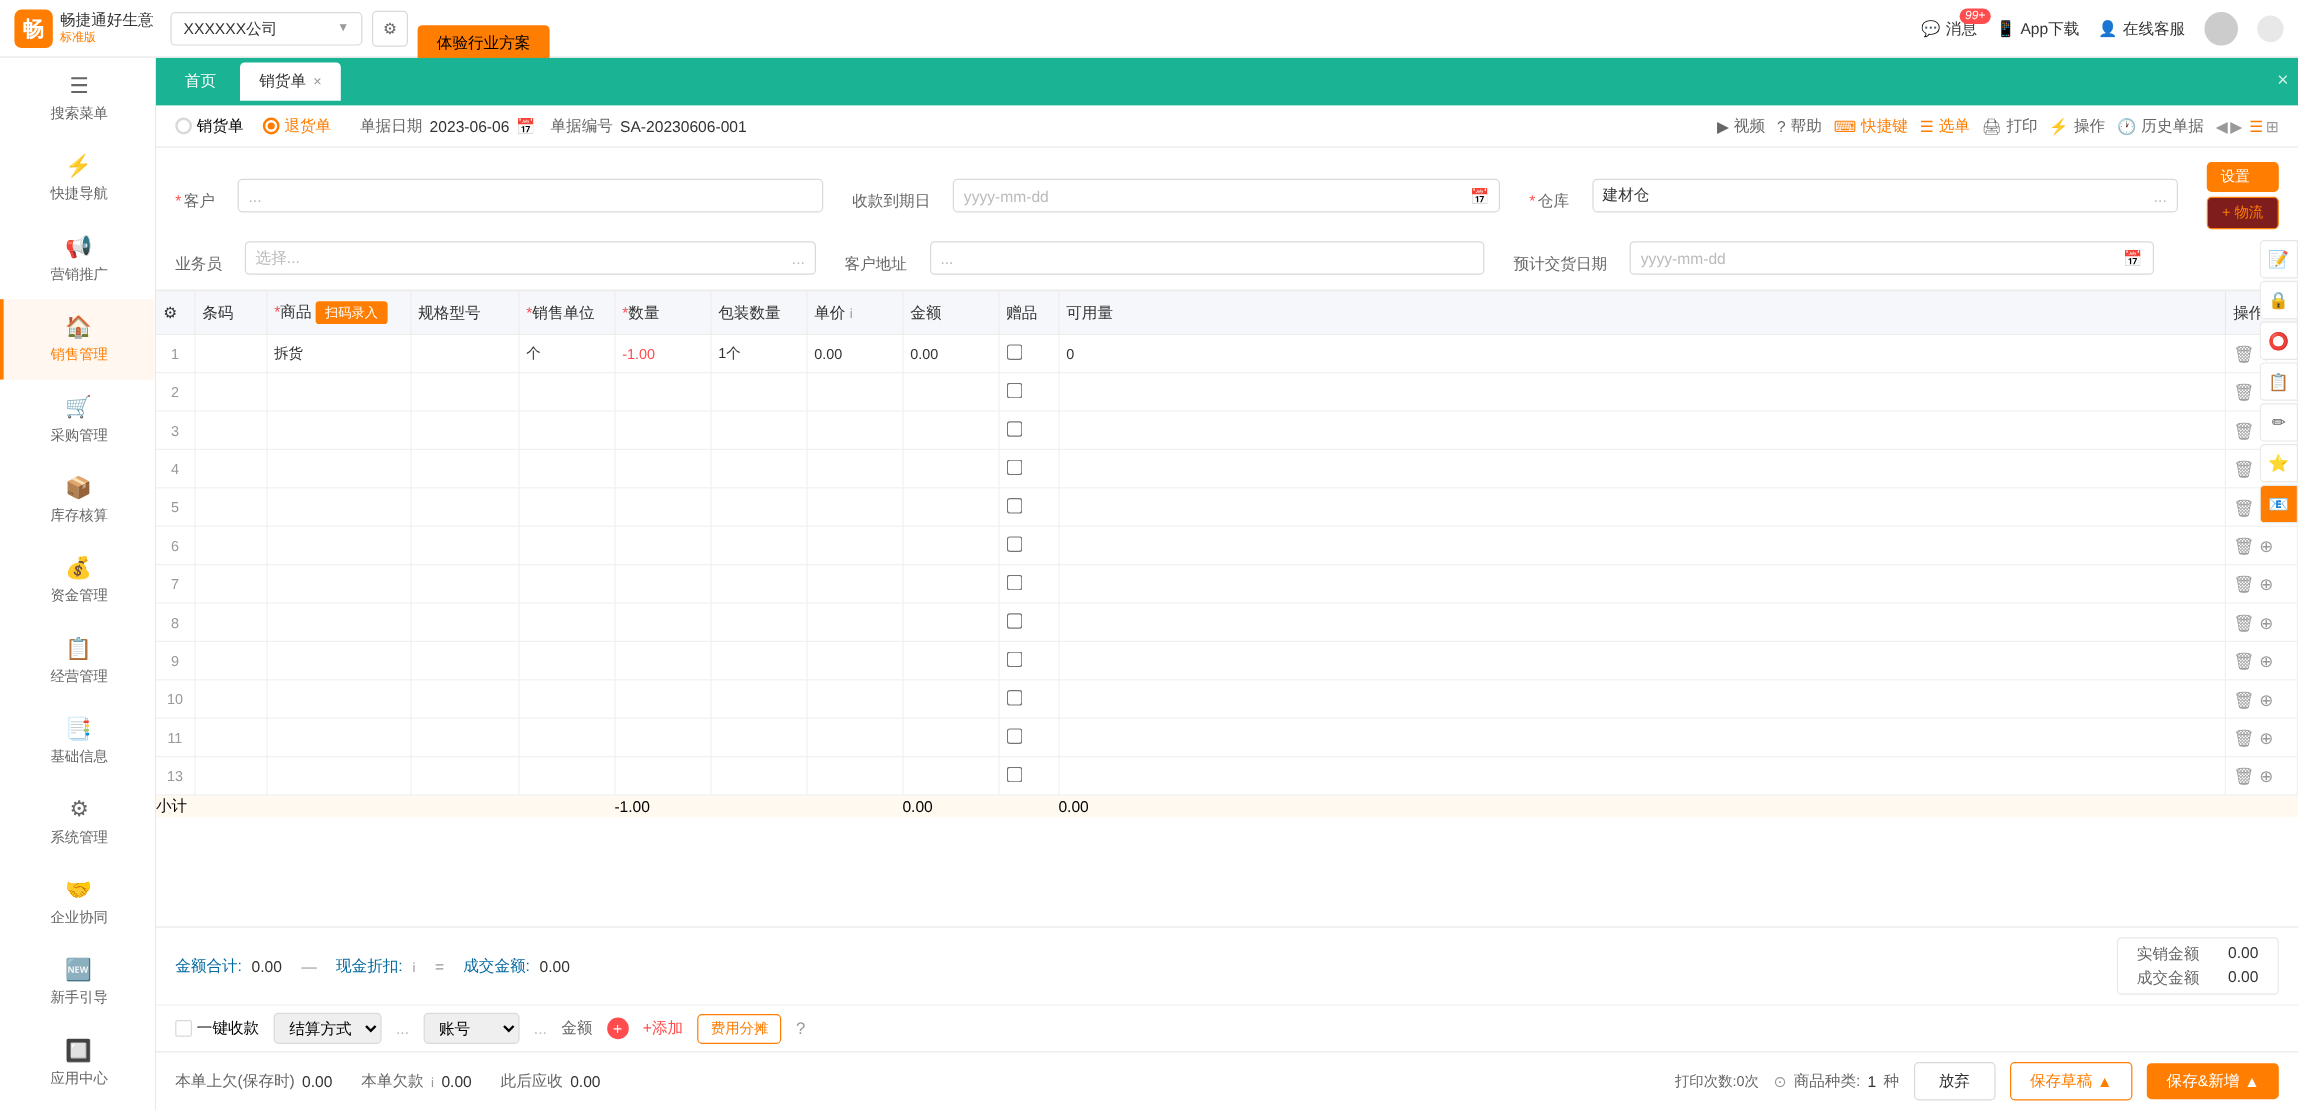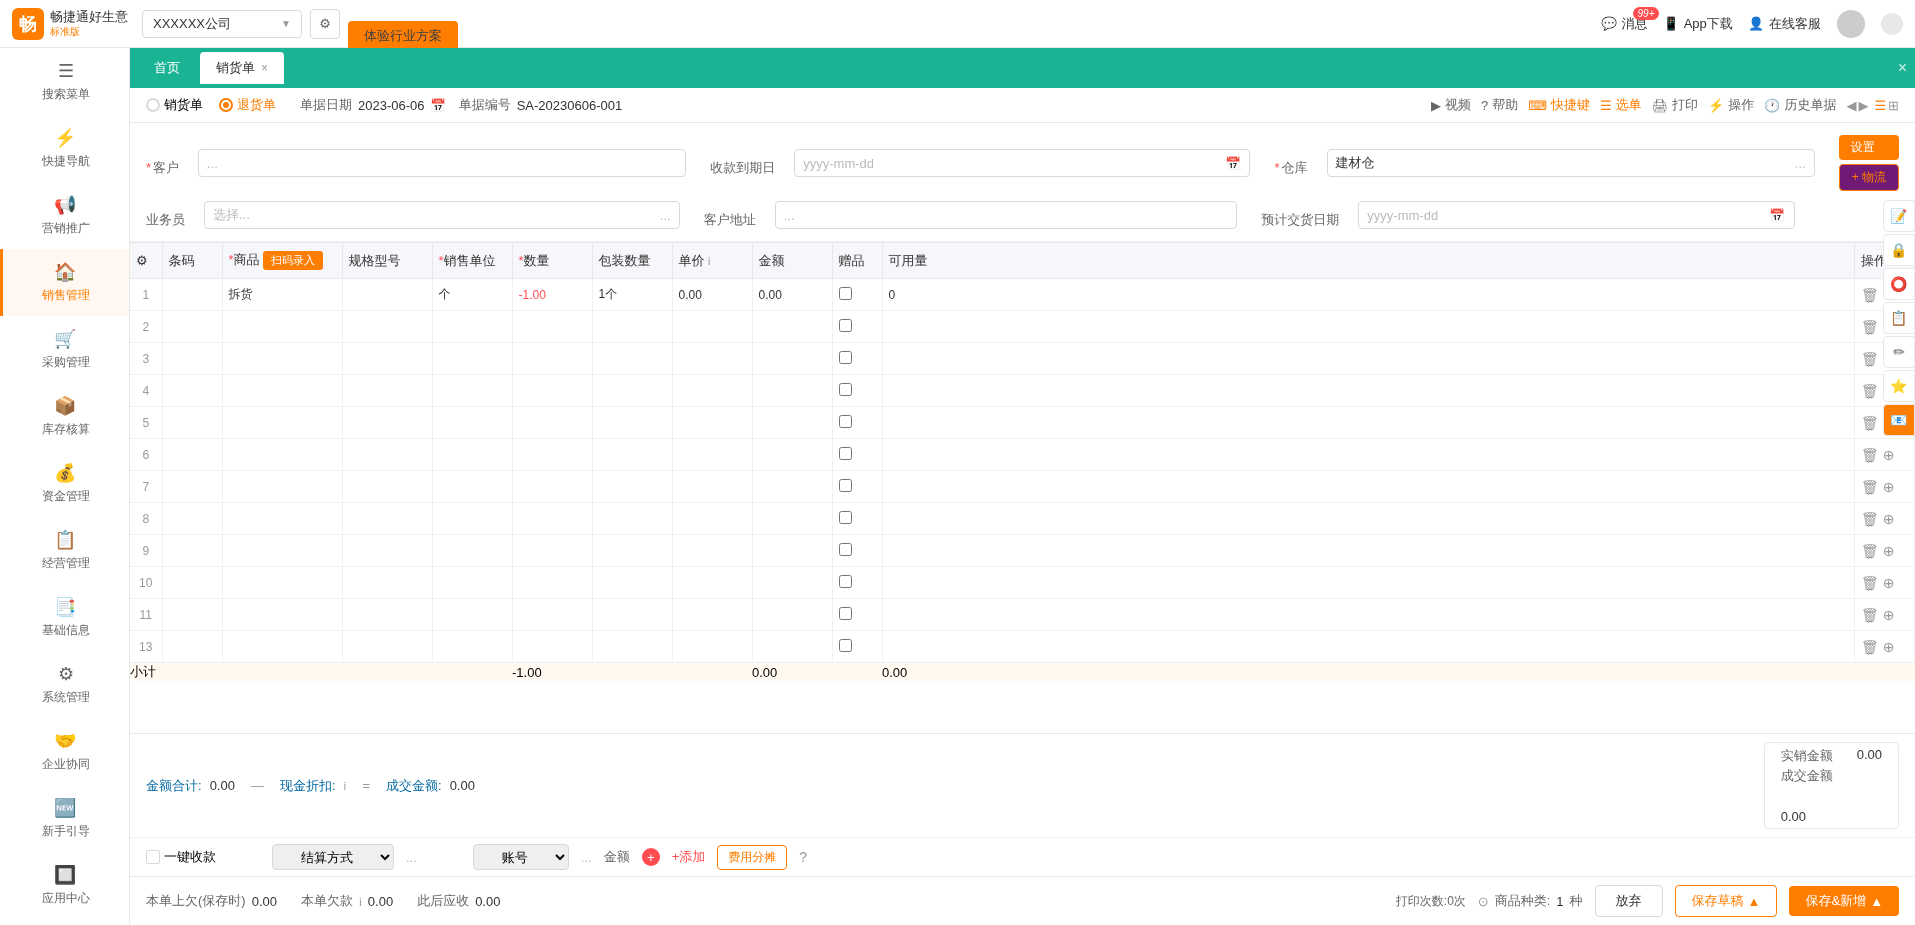--- a/index.html
+++ b/index.html
@@ -8,21 +8,21 @@
     
     .top-bar { height: 48px; background: #fff; display: flex; align-items: center; padding: 0 12px; border-bottom: 1px solid #e8e8e8; flex-shrink: 0; }
     .logo-area { display: flex; align-items: center; gap: 6px; width: 130px; }
     .logo-icon { width: 32px; height: 32px; background: #ff7d00; border-radius: 6px; display: flex; align-items: center; justify-content: center; color: #fff; font-size: 18px; font-weight: bold; }
     .logo-text { font-size: 11px; color: #333; line-height: 1.3; }
     .logo-text .tag { font-size: 10px; color: #ff7d00; }
     .company-selector { display: flex; align-items: center; gap: 6px; border: 1px solid #d9d9d9; border-radius: 4px; padding: 4px 10px; cursor: pointer; min-width: 160px; }
     .company-name { flex: 1; color: #333; }
     .chevron-icon { color: #999; font-size: 10px; }
     .gear-btn { width: 30px; height: 30px; border: 1px solid #d9d9d9; border-radius: 4px; display: flex; align-items: center; justify-content: center; cursor: pointer; margin: 0 8px; color: #666; }
-    .trial-btn { background: #ff7d00; color: #404040; border: none; border-radius: 4px; padding: 6px 16px; cursor: pointer; font-size: 13px; margin-top: 24px; }
+    .trial-btn { background: #ff7d00; color: #000000; border: none; border-radius: 4px; padding: 6px 16px; cursor: pointer; font-size: 13px; margin-top: 24px; }
     .top-right { margin-left: auto; display: flex; align-items: center; gap: 16px; }
     .msg-btn { display: flex; align-items: center; gap: 4px; cursor: pointer; color: #333; position: relative; }
     .badge { background: #ff4d4f; color: #fff; font-size: 10px; border-radius: 10px; padding: 1px 5px; position: absolute; top: -8px; right: -12px; font-style: italic; }
     .app-btn, .service-btn { display: flex; align-items: center; gap: 4px; cursor: pointer; color: #333; }
     .avatar { width: 28px; height: 28px; border-radius: 50%; background: #ccc; }
 
     
     .main-container { display: flex; flex: 1; overflow: hidden; }
 
     
@@ -66,21 +66,21 @@
     .fields-row { display: flex; align-items: center; gap: 24px; }
     .field-group { display: flex; align-items: flex-end; gap: 19px; flex: 1; }
     .field-group label { color: #666; white-space: nowrap; }
     .field-group label.required::before { content: '*'; color: #ff4d4f; margin-right: 2px; }
     .field-input { flex: 1; border: 1px solid #d9d9d9; border-radius: 4px; padding: 4px 8px; height: 28px; color: #333; cursor: pointer; display: flex; align-items: center; justify-content: space-between; min-width: 120px; }
     .field-input .placeholder { color: #bbb; }
     .field-input .dots { color: #bbb; }
     .field-input.date-input { min-width: 140px; }
     .side-btns { display: flex; flex-direction: column; gap: 4px; }
     .side-btn { background: #ff7d00; color: #fff; border: none; border-radius: 4px; padding: 4px 12px; cursor: pointer; font-size: 12px; white-space: nowrap; }
-    .side-btn.outline { background: #701a75; color: #ff7d00; border: 1px solid #ff7d00; }
+    .side-btn.outline { background: #7f1d1d; color: #ff7d00; border: 1px solid #ff7d00; }
 
     
     .table-area { flex: 1; overflow: auto; border-top: 1px solid #e8e8e8; }
     table { width: 100%; border-collapse: collapse; }
     thead { position: sticky; top: 0; z-index: 10; background: #f5f7fa; }
     thead th { padding: 8px 6px; text-align: left; border-bottom: 1px solid #e8e8e8; border-right: 1px solid #e8e8e8; white-space: nowrap; font-weight: 500; color: #333; font-size: 12px; }
     thead th .required { color: #ff4d4f; }
     tbody td { padding: 6px 6px; border-bottom: 1px solid #f0f0f0; border-right: 1px solid #f0f0f0; font-size: 12px; color: #333; height: 32px; }
     tbody td.red { color: #ff4d4f; }
     .row-num { color: #999; text-align: center; }
@@ -95,21 +95,21 @@
     .sum-label { color: #0369a1; }
     .sum-val { color: #333; font-weight: 500; }
     .minus-icon { color: #999; }
     .eq-icon { color: #999; }
     .deal-val { color: #333; font-weight: 500; }
 
     
     .payment-row { border-top: 1px solid #f0f0f0; padding: 6px 16px; display: flex; align-items: center; gap: 12px; flex-shrink: 0; background: #fff; }
     .checkbox-item { display: flex; align-items: center; gap: 4px; cursor: pointer; }
     .cb { width: 14px; height: 14px; border: 1px solid #d9d9d9; border-radius: 2px; display: inline-flex; align-items: center; justify-content: center; }
-    .select-input { border: 1px solid #d9d9d9; border-radius: 4px; padding: 3px 24px; height: 26px; min-width: 80px; margin-left: 44px; }
+    .select-input { border: 1px solid #d9d9d9; border-radius: 4px; padding: 3px 8px; height: 26px; min-width: 80px; }
     .add-btn { background: #ff4d4f; color: #fff; border: none; border-radius: 50%; width: 18px; height: 18px; cursor: pointer; font-size: 14px; display: flex; align-items: center; justify-content: center; }
     .expense-btn { background: #fff; color: #ff7d00; border: 1px solid #ff7d00; border-radius: 4px; padding: 3px 10px; cursor: pointer; font-size: 12px; }
 
     
     .footer-bar { border-top: 1px solid #e8e8e8; padding: 8px 16px; display: flex; align-items: center; background: #fff; flex-shrink: 0; }
     .footer-stats { display: flex; align-items: center; gap: 24px; flex: 1; }
     .footer-stat { display: flex; align-items: center; gap: 6px; }
     .footer-stat .lbl { color: #666; }
     .footer-stat .val { color: #333; font-weight: 500; }
     .footer-right { display: flex; align-items: center; gap: 12px; }
@@ -659,21 +659,21 @@
         <div class="sum-group">
           <span class="sum-label">成交金额:</span>
           <span class="deal-val">0.00</span>
         </div>
 
         <div style="margin-left:auto;display:flex;flex-direction:column;gap:2px;padding:4px 16px;background:#fff;border:1px solid #e8e8e8;border-radius:4px;">
           <div style="display:flex;justify-content:space-between;gap:24px;font-size:12px;">
             <span style="color:#666;">实销金额</span>
             <span style="color:#333;font-weight:500;">0.00</span>
           </div>
-          <div style="display:flex;justify-content:flex-start;gap:24px;font-size:12px;flex-direction:column;">
+          <div style="display:flex;justify-content:flex-start;gap:24px;font-size:12px;">
             <span style="color:#666;">成交金额</span>
             <span style="color:#333;font-weight:500;">0.00</span>
           </div>
         </div>
       </div>
 
       <div class="payment-row">
         <div class="checkbox-item">
           <div class="cb"></div>
           <span>一键收款</span>

